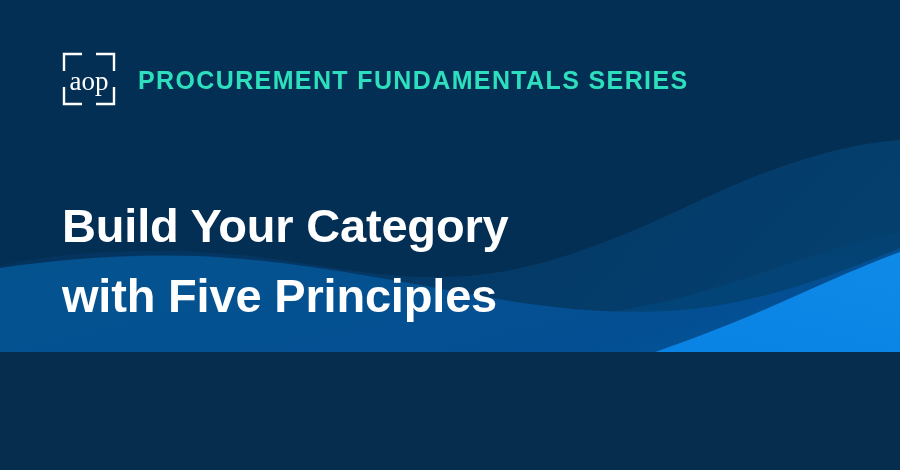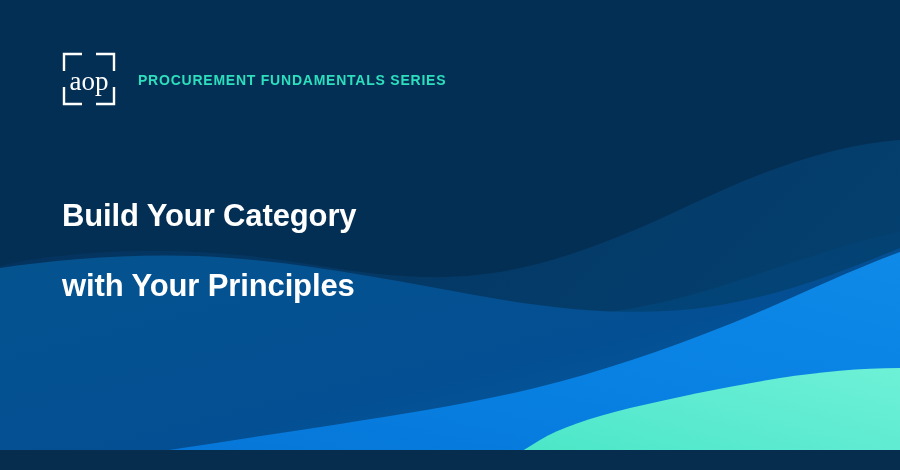--- a/index.html
+++ b/index.html
@@ -3,21 +3,21 @@
 <meta charset="utf-8">
 <style>
   html, body {
     margin: 0;
     padding: 0;
     background: #062c4e;
   }
   #banner {
     position: relative;
     width: 900px;
-    height: 450px;
+    height: 352px;
     overflow: hidden;
     background: #042f55;
     font-family: "Liberation Sans", sans-serif;
   }
   #waves {
     position: absolute;
     inset: 0;
     width: 900px;
     height: 470px;
     display: block;
@@ -38,35 +38,35 @@
   }
   .logo-mark {
     position: relative;
     width: 54px;
     height: 54px;
     flex: 0 0 auto;
   }
   .logo-mark svg { display: block; }
   .eyebrow {
     color: #2ddfbd;
-    font-size: 14px;
+    font-size: 25px;
     font-weight: bold;
     letter-spacing: 0.055em;
     line-height: 1;
     white-space: nowrap;
     margin-top: 2px;
   }
   
   .headline {
     position: absolute;
     left: 62px;
     top: 160px;
     width: 700px;
     color: #ffffff;
-    font-size: 31px;
+    font-size: 47px;
     font-weight: bold;
     line-height: 70px;
     letter-spacing: -0.004em;
   }
   .headline .hl-line {
     display: block;
     white-space: nowrap;
   }
 </style>
 </head>
@@ -143,17 +143,17 @@
           </g>
           <text x="27" y="37.5" text-anchor="middle" font-family="'Liberation Serif', serif" font-size="27" fill="#ffffff">aop</text>
         </svg>
       </span>
 
       <span class="eyebrow">PROCUREMENT FUNDAMENTALS SERIES</span>
     </div>
 
     <h1 class="headline">
       <span class="hl-line">Build Your Category</span>
-      <span class="hl-line">with Your Principles</span>
+      <span class="hl-line">with Five Principles</span>
     </h1>
 
   </div>
 </div>
 
 </body></html>

